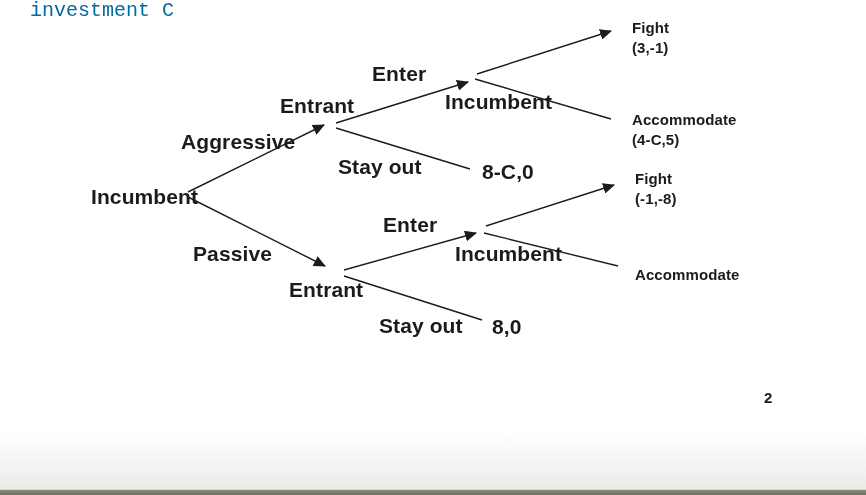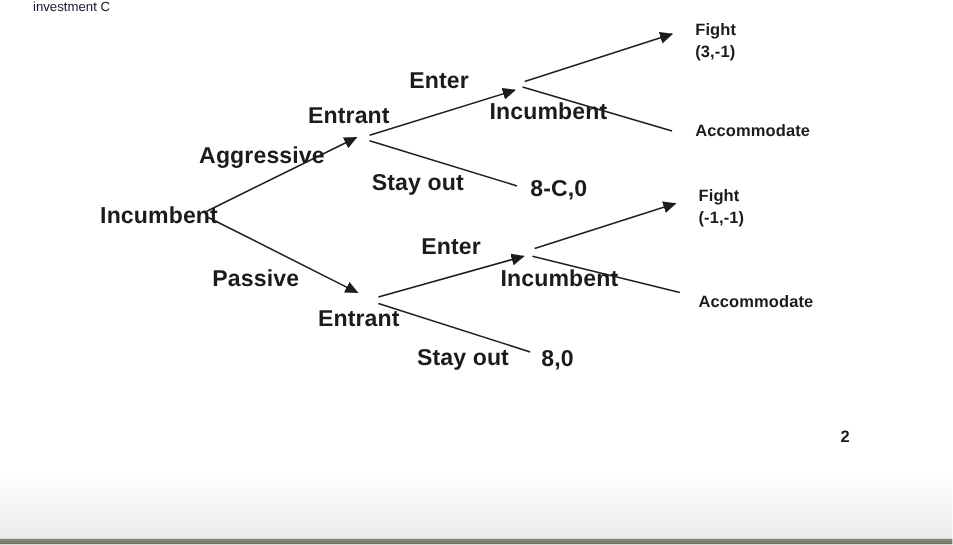--- a/index.html
+++ b/index.html
@@ -11,23 +11,23 @@
   }
   .page {
     position: absolute;
     left: 0; top: 0;
     width: 866px; height: 495px;
     background: #ffffff;
   }
   .header-text {
     position: absolute;
     left: 30px; top: -1px;
-    font-family: Liberation Sans, sans-serif;
-    font-size: 12px;
-    color: #0f172a;
+    font-family: Liberation Mono, monospace;
+    font-size: 20px;
+    color: #0369a1;
     white-space: nowrap;
   }
   .tree-lines {
     position: absolute;
     left: 0; top: 0;
     width: 866px; height: 495px;
     pointer-events: none;
   }
   .lbl {
     position: absolute;
@@ -108,31 +108,32 @@
   <div class="lbl" style="left:445px; top:93px;">Incumbent</div>
   <div class="lbl" style="left:338px; top:158px;">Stay out</div>
   <div class="lbl" style="left:482px; top:163px;">8-C,0</div>
 
   <div class="endnode" style="left:632px; top:18px;">
     <div>Fight</div>
     <div>(3,-1)</div>
   </div>
   <div class="endnode" style="left:632px; top:110px;">
     <div>Accommodate</div>
+    <div>(4-C,5)</div>
   </div>
 
   <div class="lbl" style="left:289px; top:281px;">Entrant</div>
   <div class="lbl" style="left:383px; top:216px;">Enter</div>
   <div class="lbl" style="left:455px; top:245px;">Incumbent</div>
   <div class="lbl" style="left:379px; top:317px;">Stay out</div>
   <div class="lbl" style="left:492px; top:318px;text-align:center;">8,0</div>
 
   <div class="endnode" style="left:635px; top:169px;">
     <div>Fight</div>
-    <div>(-1,-1)</div>
+    <div>(-1,-8)</div>
   </div>
   <div class="endnode" style="left:635px; top:265px;">
     <div>Accommodate</div>
   </div>
 
   <div class="page-number">2</div>
 
   <div class="bottom-fade"></div>
   <div class="bottom-bar"></div>
 

